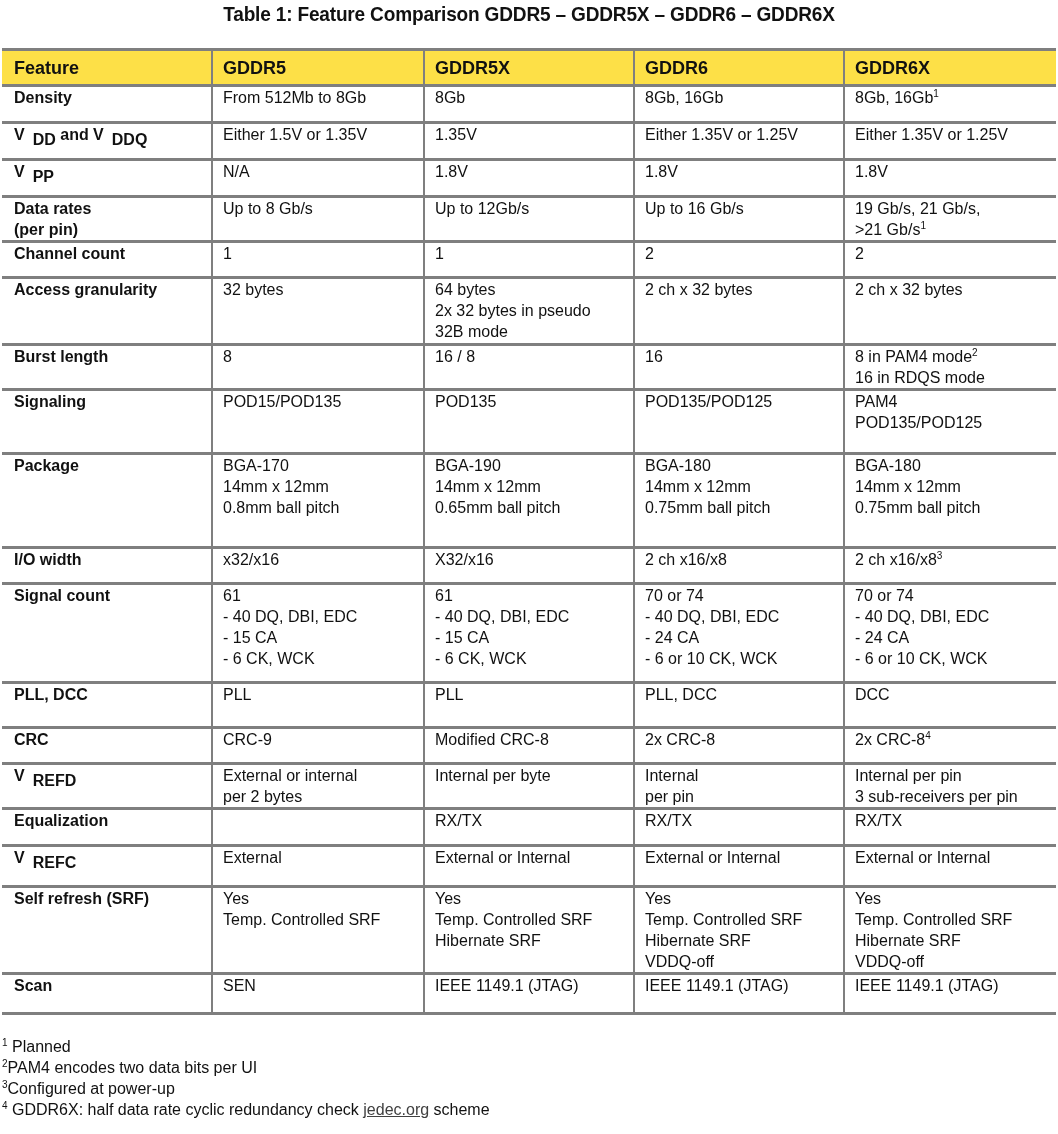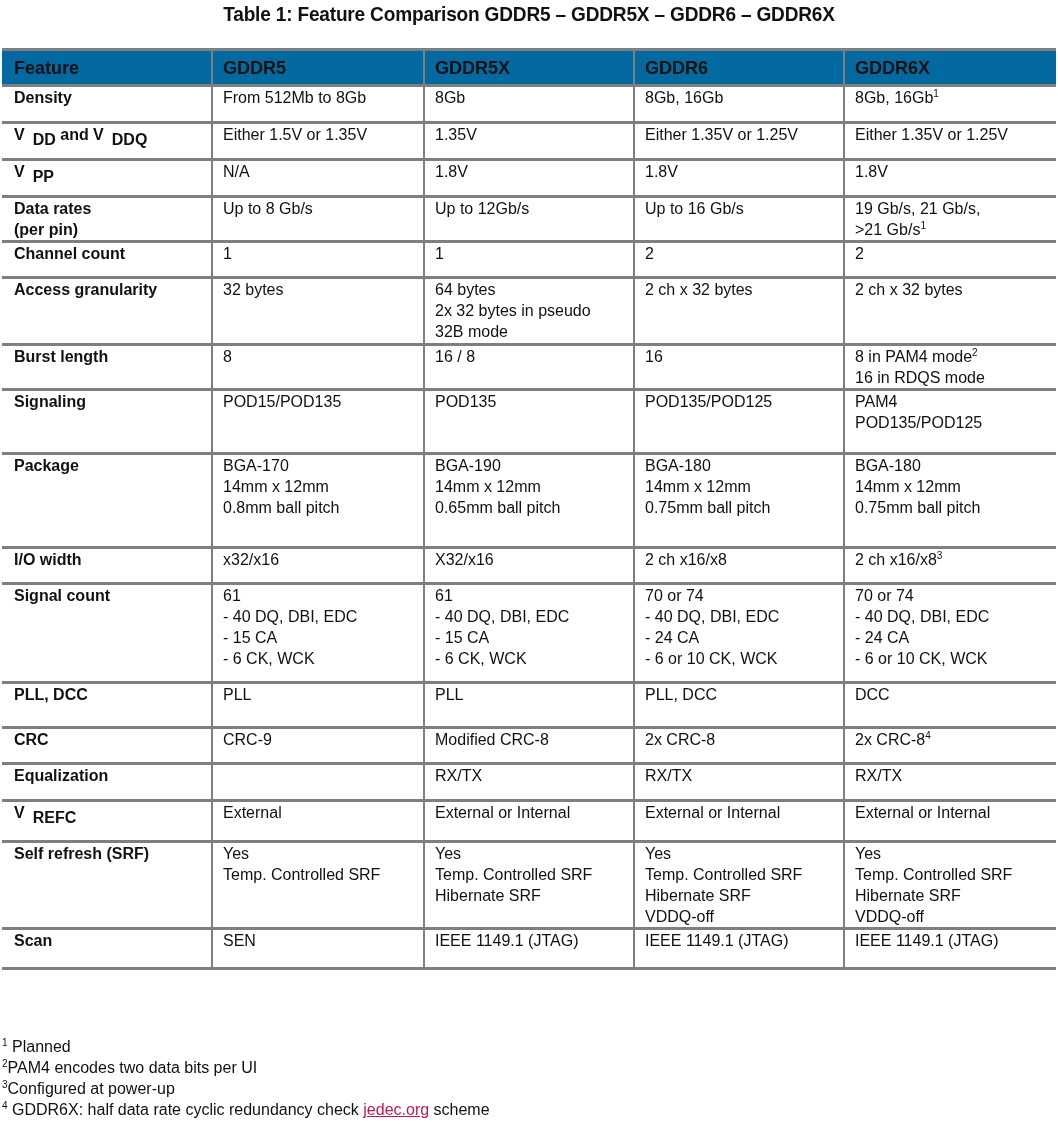--- a/index.html
+++ b/index.html
@@ -24,31 +24,31 @@
     table.cmp col.c4 { width: 212px; }
     table.cmp th, table.cmp td {
       border-top: 3px solid #7f7f7f; border-bottom: 3px solid #7f7f7f;
       border-left: 2px solid #7f7f7f; border-right: 2px solid #7f7f7f;
       vertical-align: top; padding: 0 0 0 10px; text-align: left;
       white-space: pre-line;
     }
     table.cmp tr > :first-child { border-left: none; padding-left: 12px; }
     table.cmp tr > :last-child { border-right: none; }
     table.cmp thead th {
-      background: #0369a1; font-weight: bold; font-size: 18px; height: 32px;
+      background: #fde047; font-weight: bold; font-size: 18px; height: 32px;
       vertical-align: middle; padding-top: 1px;
     }
     table.cmp tbody td.feat { font-weight: bold; }
     sub.s { font-size: 16px; vertical-align: -5px; line-height: 0; padding-left: 8px; }
     sup { font-size: 10px; line-height: 0; vertical-align: 6px; }
     .footnotes {
       position: absolute; left: 2px; top: 1036px; font-size: 16px; line-height: 21px; color: #111;
     }
     .footnotes .fn sup { font-size: 10px; }
-    .footnotes a { color: #be185d; text-decoration: underline; }
+    .footnotes a { color: #404040; text-decoration: underline; }
   </style>
 </head>
 <body>
 
 <div class="title">Table 1: Feature Comparison GDDR5 – GDDR5X – GDDR6 – GDDR6X</div>
 
 <table class="cmp">
   <colgroup>
       <col class="c0">
       <col class="c1">
@@ -176,20 +176,30 @@
         <td><span>PLL, DCC</span></td>
         <td><span>DCC</span></td>
       </tr>
       <tr style="height: 36px;">
         <td class="feat">CRC</td>
         <td><span>CRC-9</span></td>
         <td><span>Modified CRC-8</span></td>
         <td><span>2x CRC-8</span></td>
         <td><span>2x CRC-8</span><sup>4</sup></td>
       </tr>
+      <tr style="height: 43px;">
+        <td class="feat"><span>V</span><sub class="s">REFD</sub></td>
+        <td><span>External or internal
+per 2 bytes</span></td>
+        <td><span>Internal per byte</span></td>
+        <td><span>Internal
+per pin</span></td>
+        <td><span>Internal per pin
+3 sub-receivers per pin</span></td>
+      </tr>
       <tr style="height: 37px;">
         <td class="feat">Equalization</td>
         <td><span></span></td>
         <td><span>RX/TX</span></td>
         <td><span>RX/TX</span></td>
         <td><span>RX/TX</span></td>
       </tr>
       <tr style="height: 41px;">
         <td class="feat"><span>V</span><sub class="s">REFC</sub></td>
         <td><span>External</span></td>

